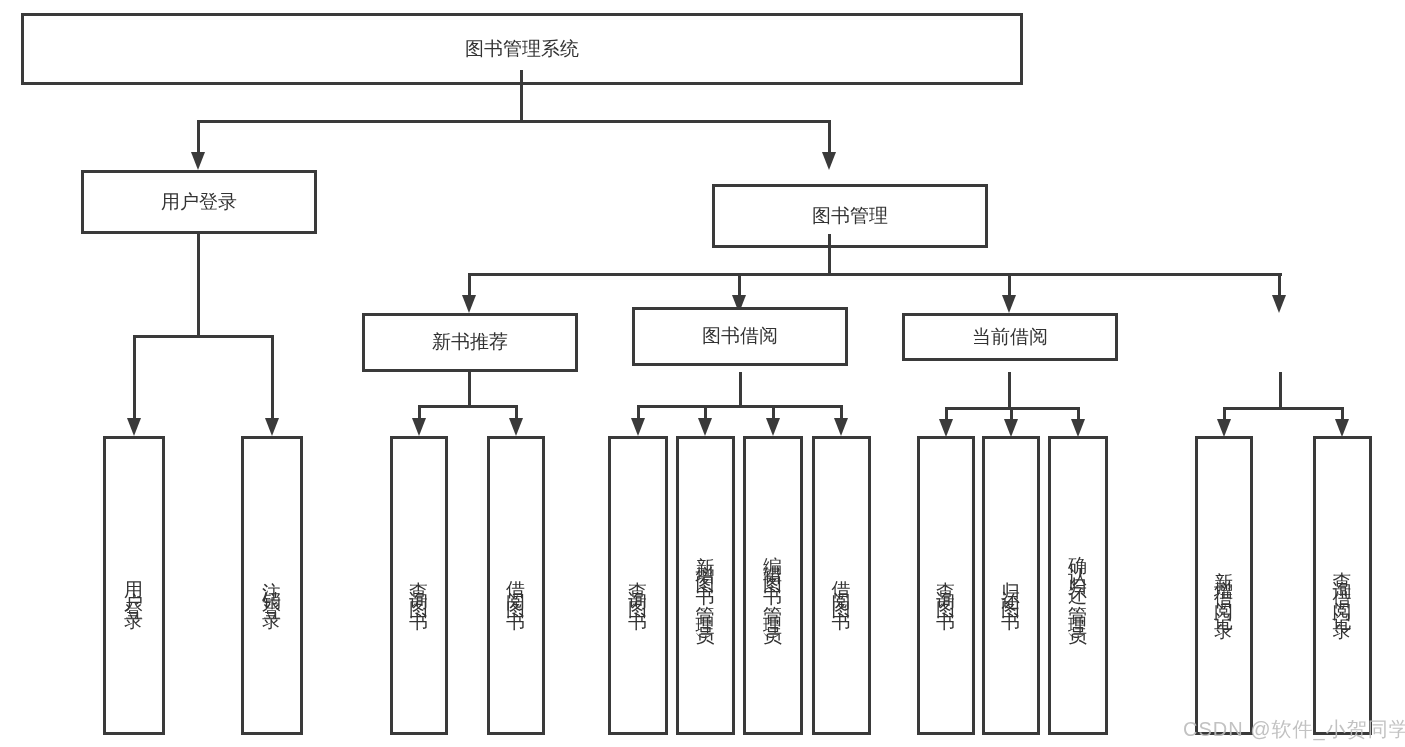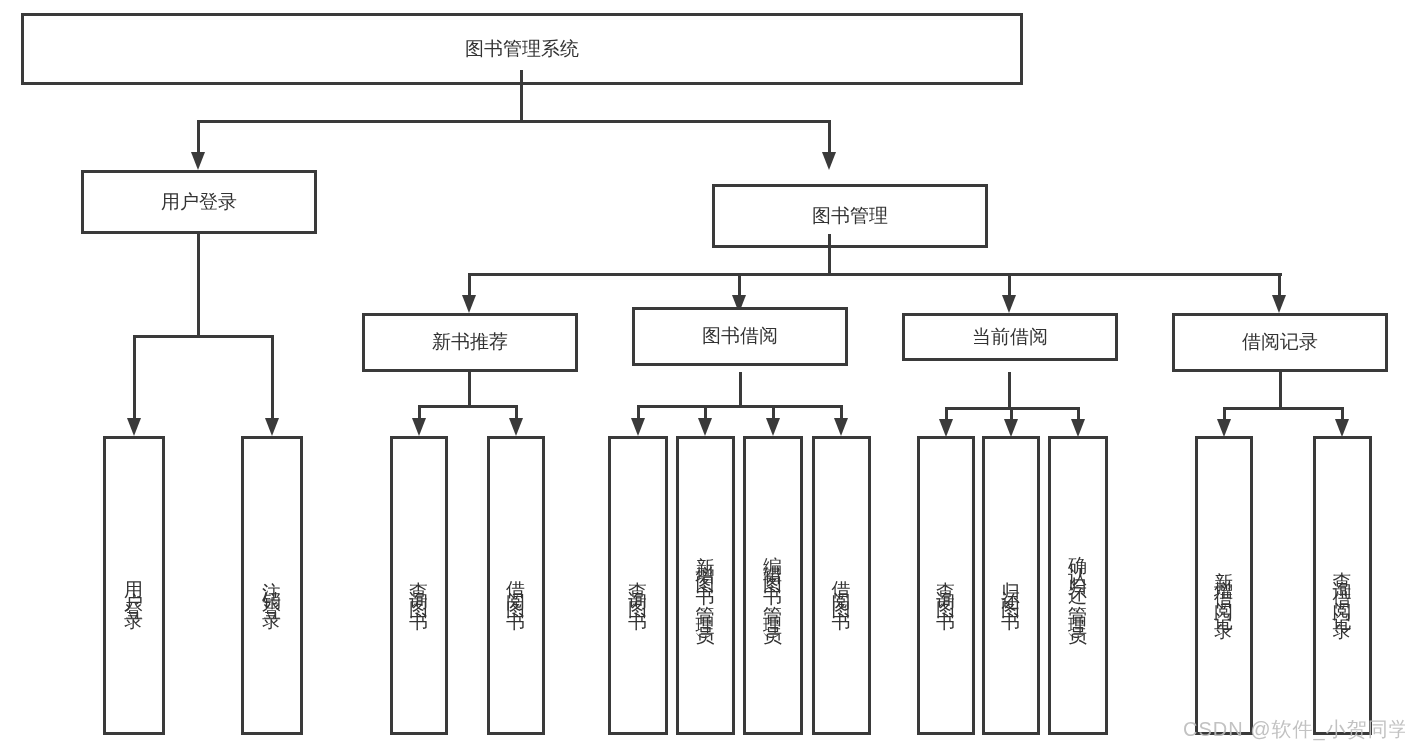--- a/index.html
+++ b/index.html
@@ -69,21 +69,20 @@
   <div class="vl" style="left:738px;top:273px;height:26px"></div>
   <div class="ah" style="left:732px;top:295px"></div>
   <div class="vl" style="left:1008px;top:273px;height:26px"></div>
   <div class="ah" style="left:1002px;top:295px"></div>
   <div class="vl" style="left:1278px;top:273px;height:26px"></div>
   <div class="ah" style="left:1272px;top:295px"></div>
 
   <div class="box" style="left:362px;top:313px;width:216px;height:59px">新书推荐</div>
   <div class="box" style="left:632px;top:307px;width:216px;height:59px">图书借阅</div>
   <div class="box" style="left:902px;top:313px;width:216px;height:48px">当前借阅</div>
-  <div class="box" style="left:1172px;top:313px;width:216px;height:59px">借阅记录</div>
 
   <div class="vl" style="left:468px;top:372px;height:33px"></div>
   <div class="hl" style="left:418px;top:405px;width:100px"></div>
   <div class="vl" style="left:418px;top:405px;height:16px"></div>
   <div class="ah" style="left:412px;top:418px"></div>
   <div class="vl" style="left:515px;top:405px;height:16px"></div>
   <div class="ah" style="left:509px;top:418px"></div>
 
   <div class="vl" style="left:739px;top:372px;height:33px"></div>
   <div class="hl" style="left:637px;top:405px;width:206px"></div>

